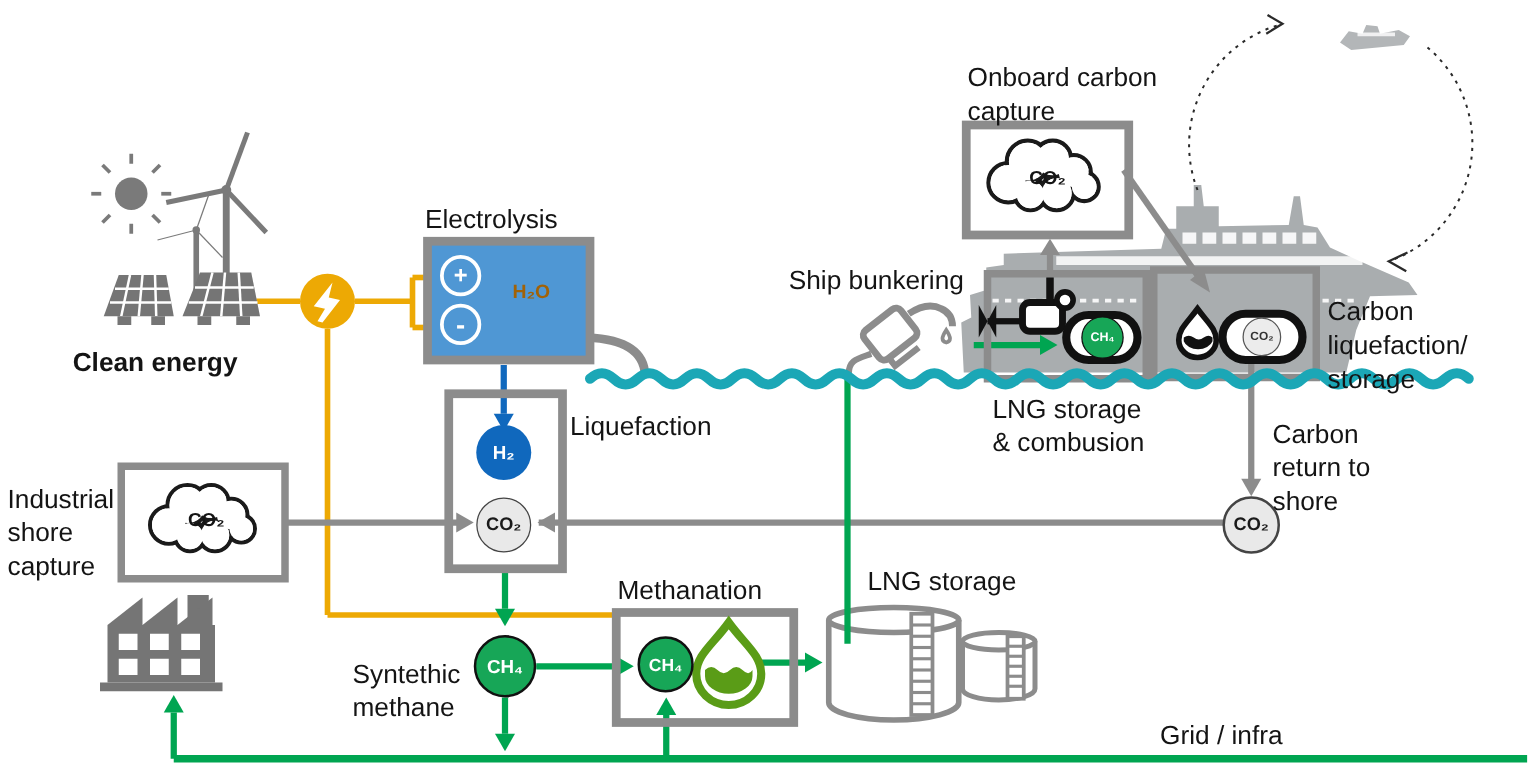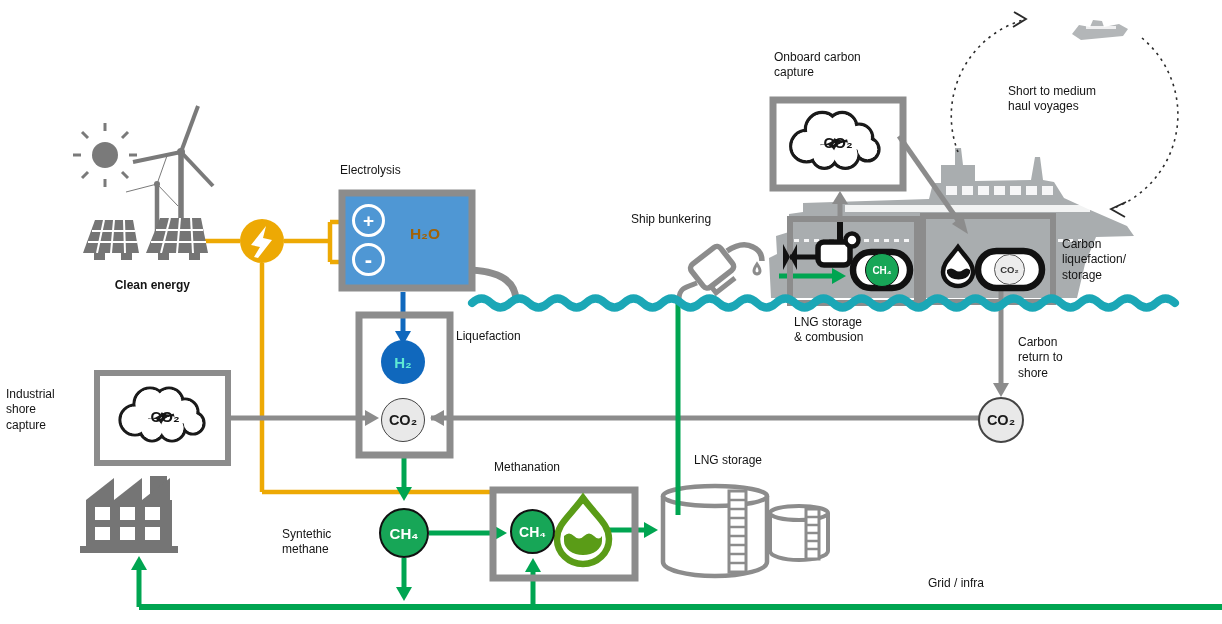--- a/index.html
+++ b/index.html
@@ -1,19 +1,19 @@
 <!DOCTYPE html>
 <html><head>
 <meta charset="utf-8">
 <style>
   html,body{margin:0;padding:0;background:#fff;}
   #canvas{position:relative;width:1222px;height:624px;background:#ffffff;overflow:hidden;
           font-family:"Liberation Sans","DejaVu Sans",sans-serif;}
   #overlay{position:absolute;left:0;top:0;}
-  .lbl{position:absolute;font-size:12px;line-height:1.28;font-weight:500;color:#141414;white-space:pre-line;}
+  .lbl{position:absolute;font-size:21px;line-height:1.28;font-weight:500;color:#141414;white-space:pre-line;}
   .c{text-align:right;font-weight:bold;}
   .chem{position:absolute;border-radius:50%;display:flex;align-items:center;justify-content:center;
         font-weight:600;box-sizing:border-box;}
   .txtonly{position:absolute;display:flex;align-items:center;justify-content:center;font-weight:600;color:#141414;}
 </style>
 </head>
 <body>
 
 <div id="canvas">
 
@@ -302,37 +302,35 @@
 <div class="lbl" style="left:6px;top:387px;">Industrial
 shore
 capture</div>
 <div class="lbl" style="left:282px;top:527px;">Syntethic
 methane</div>
 <div class="lbl" style="left:494px;top:460px;">Methanation</div>
 <div class="lbl" style="left:694px;top:453px;">LNG storage</div>
 <div class="lbl" style="left:631px;top:212px;">Ship bunkering</div>
 <div class="lbl" style="left:774px;top:50px;">Onboard carbon
 capture</div>
-<div class="lbl" style="left:1008px;top:84px;">Short to medium
-haul voyages</div>
 <div class="lbl" style="left:794px;top:315px;">LNG storage
 &amp; combusion</div>
 <div class="lbl" style="left:1062px;top:237px;">Carbon
 liquefaction/
 storage</div>
 <div class="lbl" style="left:1018px;top:335px;">Carbon
 return to
 shore</div>
 <div class="lbl" style="left:928px;top:576px;">Grid / infra</div>
 
 <div class="chem" style="left:352px;top:204px;width:33px;height:33px;border:3.5px solid #fff;color:#fff;font-size:19px;">+</div>
 <div class="chem" style="left:352px;top:243px;width:33px;height:33px;border:3.5px solid #fff;color:#fff;font-size:22px;">-</div>
 <div class="txtonly" style="left:390px;top:224px;width:70px;height:20px;color:#a16207;font-size:15.5px;">H₂O</div>
 
-<div class="chem" style="left:381px;top:340px;width:44px;height:44px;background:#1068bd;color:#5eead4;font-size:15px;">H₂</div>
+<div class="chem" style="left:381px;top:340px;width:44px;height:44px;background:#1068bd;color:#ffffff;font-size:15px;">H₂</div>
 <div class="chem" style="left:381px;top:398px;width:44px;height:44px;background:#e9e9e9;border:1.5px solid #444;color:#1a1a1a;font-size:14.5px;">CO₂</div>
 
 <div class="txtonly" style="left:137px;top:406px;width:56px;height:20px;font-size:15px;">CO₂</div>
 <div class="txtonly" style="left:810px;top:132px;width:56px;height:20px;font-size:15px;">CO₂</div>
 
 <div class="chem" style="left:379px;top:508px;width:50px;height:50px;background:#17a657;border:2px solid #111;color:#fff;font-size:15px;">CH₄</div>
 <div class="chem" style="left:510px;top:509px;width:45px;height:45px;background:#17a657;border:2px solid #111;color:#fff;font-size:14px;">CH₄</div>
 
 <div class="chem" style="left:865px;top:253px;width:34px;height:34px;background:#17a657;border:1.5px solid #111;color:#fff;font-size:10px;">CH₄</div>
 <div class="chem" style="left:994px;top:254px;width:31px;height:31px;background:#ececec;border:1.5px solid #555;color:#333;font-size:9.5px;">CO₂</div>

